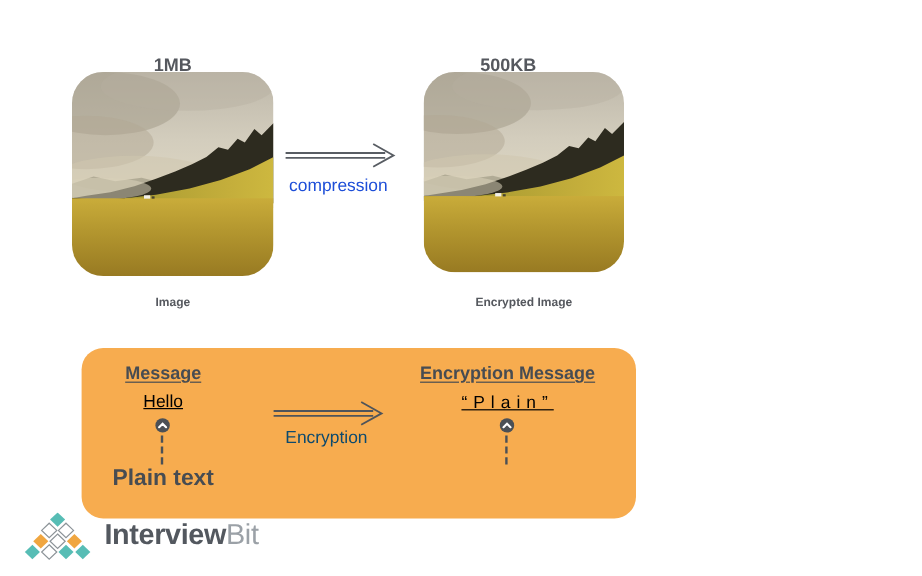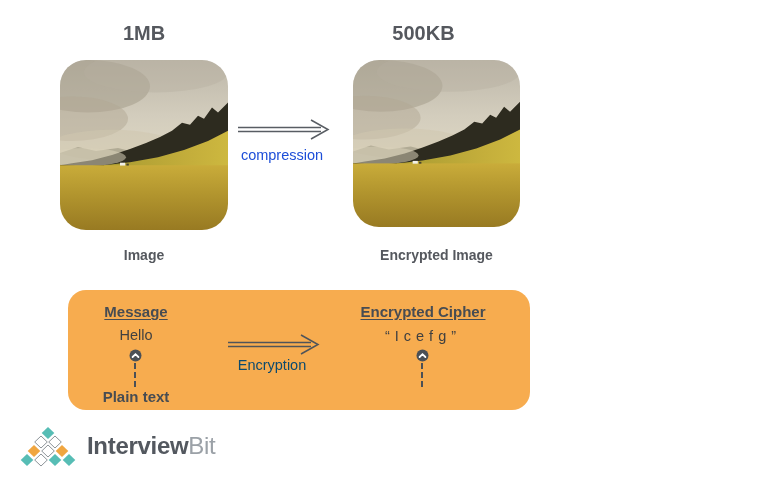--- a/index.html
+++ b/index.html
@@ -3,35 +3,35 @@
 <meta charset="utf-8">
 <style>
   * { margin:0; padding:0; box-sizing:border-box; }
   html,body { background:#ffffff; }
   .canvas {
     position:relative; width:768px; height:480px; background:#ffffff;
     font-family:"Liberation Sans", sans-serif; color:#55585e; overflow:hidden;
   }
   .abs { position:absolute; }
   .ctr { text-align:center; }
-  .size-label { font-size:20px; font-weight:bold; color:#55585e; }
-  .caption { font-size:14px; font-weight:bold; color:#55585e; }
+  .size-label { font-size:15px; font-weight:bold; color:#55585e;margin-top:24px; }
+  .caption { font-size:10px; font-weight:bold; color:#55585e; }
   .arrow-label { font-size:14.5px; color:#1d4ed8; }
   .photo-frame { border-radius:26px; overflow:hidden; }
   .photo-frame svg { display:block; width:100%; height:100%; }
 
   .enc-box {
-    left:68px; top:290px; width:462px; height:120px;
+    left:68px; top:290px; width:462px; height:142px;
     background:#F7AC4F; border-radius:18px;
   }
   .enc-title { font-size:15px; font-weight:bold; color:#474c52;
     text-decoration:underline; text-underline-offset:2px; }
-  .enc-value { font-size:14.5px; color:#404040; }
+  .enc-value { font-size:14.5px; color:#000000;text-decoration:underline; }
   .enc-value.spaced { letter-spacing:5px; }
-  .enc-caption { font-size:15px; font-weight:bold; color:#474c52; }
+  .enc-caption { font-size:19px; font-weight:bold; color:#474c52; }
   .enc-arrow-label { font-size:14.5px; color:#0c4a6e; }
   .dash-connector { width:0; border-left:2px dashed #4b5056; }
 
   .logo-text { font-size:24px; letter-spacing:-0.3px; white-space:nowrap; }
   .logo-primary { font-weight:bold; color:#53585F; }
   .logo-secondary { font-weight:normal; color:#9BA1A7; }
 </style>
 </head>
 <body>
 
@@ -115,22 +115,22 @@
 
     <div class="abs" style="left:158px; top:42px; width:95px; height:26px;">
       <svg width="95" height="26" viewBox="0 0 95 26">
         <line x1="2" y1="10.5" x2="85" y2="10.5" stroke="#4f545a" stroke-width="1.5"></line>
         <line x1="2" y1="14.5" x2="85" y2="14.5" stroke="#4f545a" stroke-width="1.5"></line>
         <polyline points="75,3 92,12.5 75,22" fill="none" stroke="#4f545a" stroke-width="1.5"></polyline>
       </svg>
     </div>
     <div class="abs ctr enc-arrow-label" style="left:148px; top:67px; width:112px;">Encryption</div>
 
-    <div class="abs ctr enc-title" style="left:275px; top:13px; width:160px;">Encrypted Cipher</div>
-    <div class="abs ctr enc-value spaced" style="left:275px; top:38px; width:160px;">“Icefg”</div>
+    <div class="abs ctr enc-title" style="left:275px; top:13px; width:160px;">Encryption Message</div>
+    <div class="abs ctr enc-value spaced" style="left:275px; top:38px; width:160px;">“Plain”</div>
     <div class="abs" style="left:348px; top:58px; width:13px; height:13px;">
       <svg width="13" height="13" viewBox="0 0 13 13">
         <circle cx="6.5" cy="6.5" r="6" fill="#4b5056"></circle>
         <path d="M3.6,8 L6.5,5.2 L9.4,8" fill="none" stroke="#ffffff" stroke-width="1.8" stroke-linecap="round"></path>
       </svg>
     </div>
     <div class="abs dash-connector" style="left:353px; top:73px; height:24px;"></div>
   </div>
 
   <div class="abs" style="left:20px; top:427px; width:56px; height:40px;">

